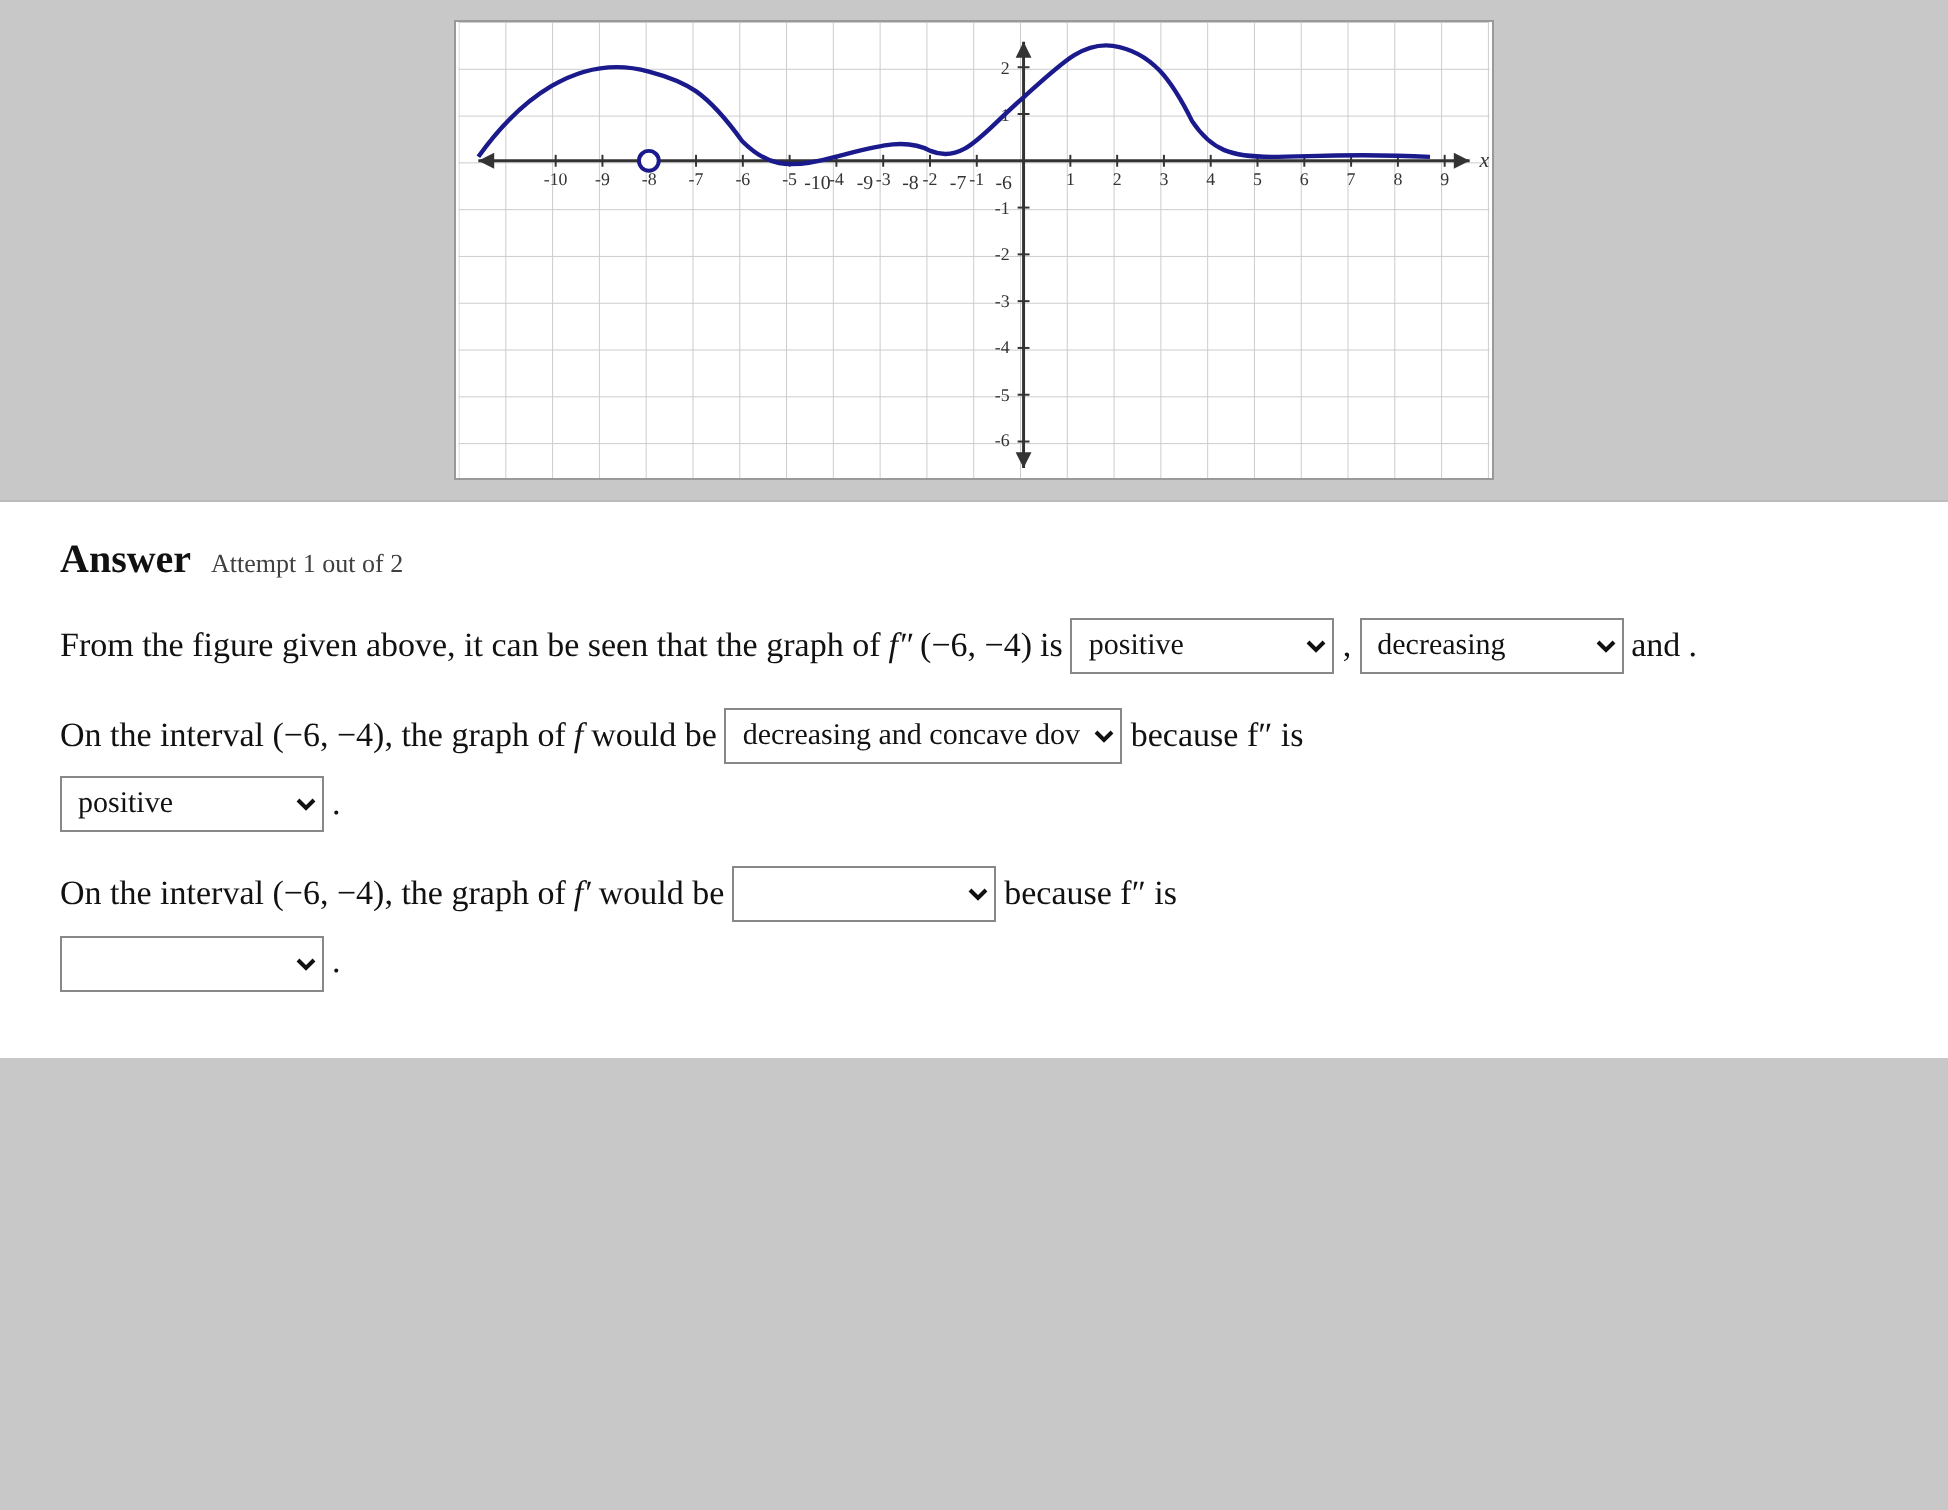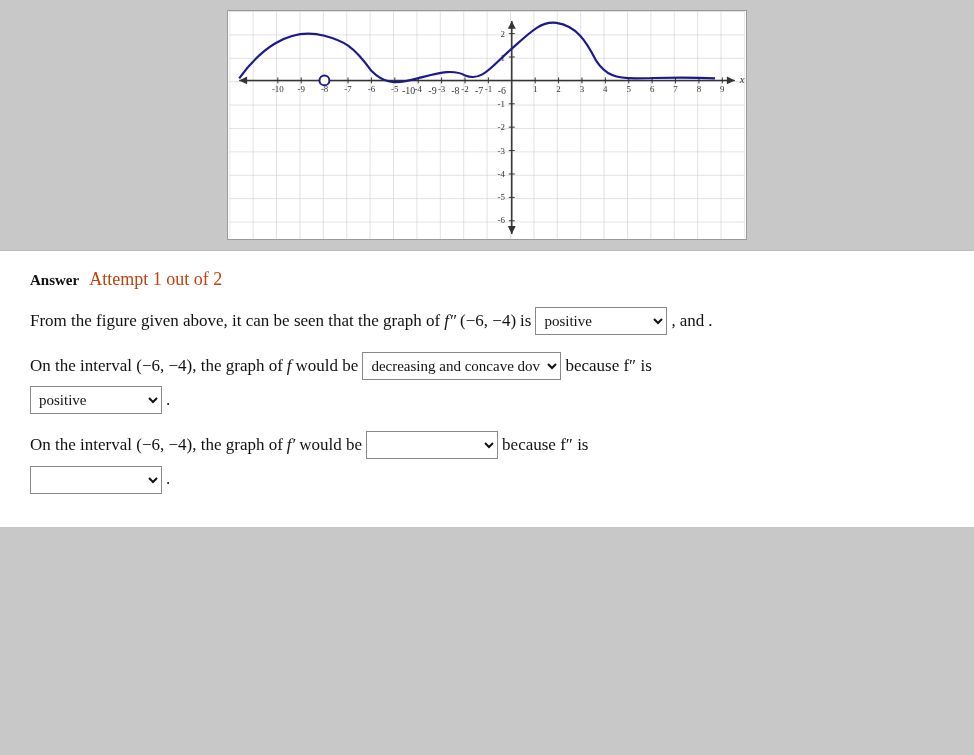--- a/index.html
+++ b/index.html
@@ -47,26 +47,26 @@
     .answer-header {
       font-size: 15px;
       margin-bottom: 16px;
       display: flex;
       align-items: baseline;
       gap: 10px;
     }
 
     .answer-label {
       font-weight: bold;
-      font-size: 15px;
+      font-size: 20px;
     }
 
     .attempt-text {
-      font-size: 18px;
-      color: #c2410c;
+      font-size: 13px;
+      color: #404040;
     }
 
     .sentence-block {
       margin-bottom: 14px;
       line-height: 1.7;
     }
 
     .sentence-block p {
       display: flex;
       flex-wrap: wrap;
@@ -289,20 +289,26 @@
         <span class="math-italic">f″</span>
         <span>(−6, −4)</span>
         <span>is</span>
         <span class="boxed-dropdown">
           <select class="dropdown">
             <option>positive</option>
             <option>negative</option>
           </select>
         </span>
         <span>,</span>
+        <span class="boxed-dropdown">
+          <select class="dropdown">
+            <option>increasing</option>
+            <option selected="">decreasing</option>
+          </select>
+        </span>
         <span>and</span>
         <span>.</span>
       </p>
     </div>
 
 
     <div class="sentence-block">
       <p>
         <span>On the interval (−6, −4), the graph of</span>
         <span class="math-italic">f</span>

